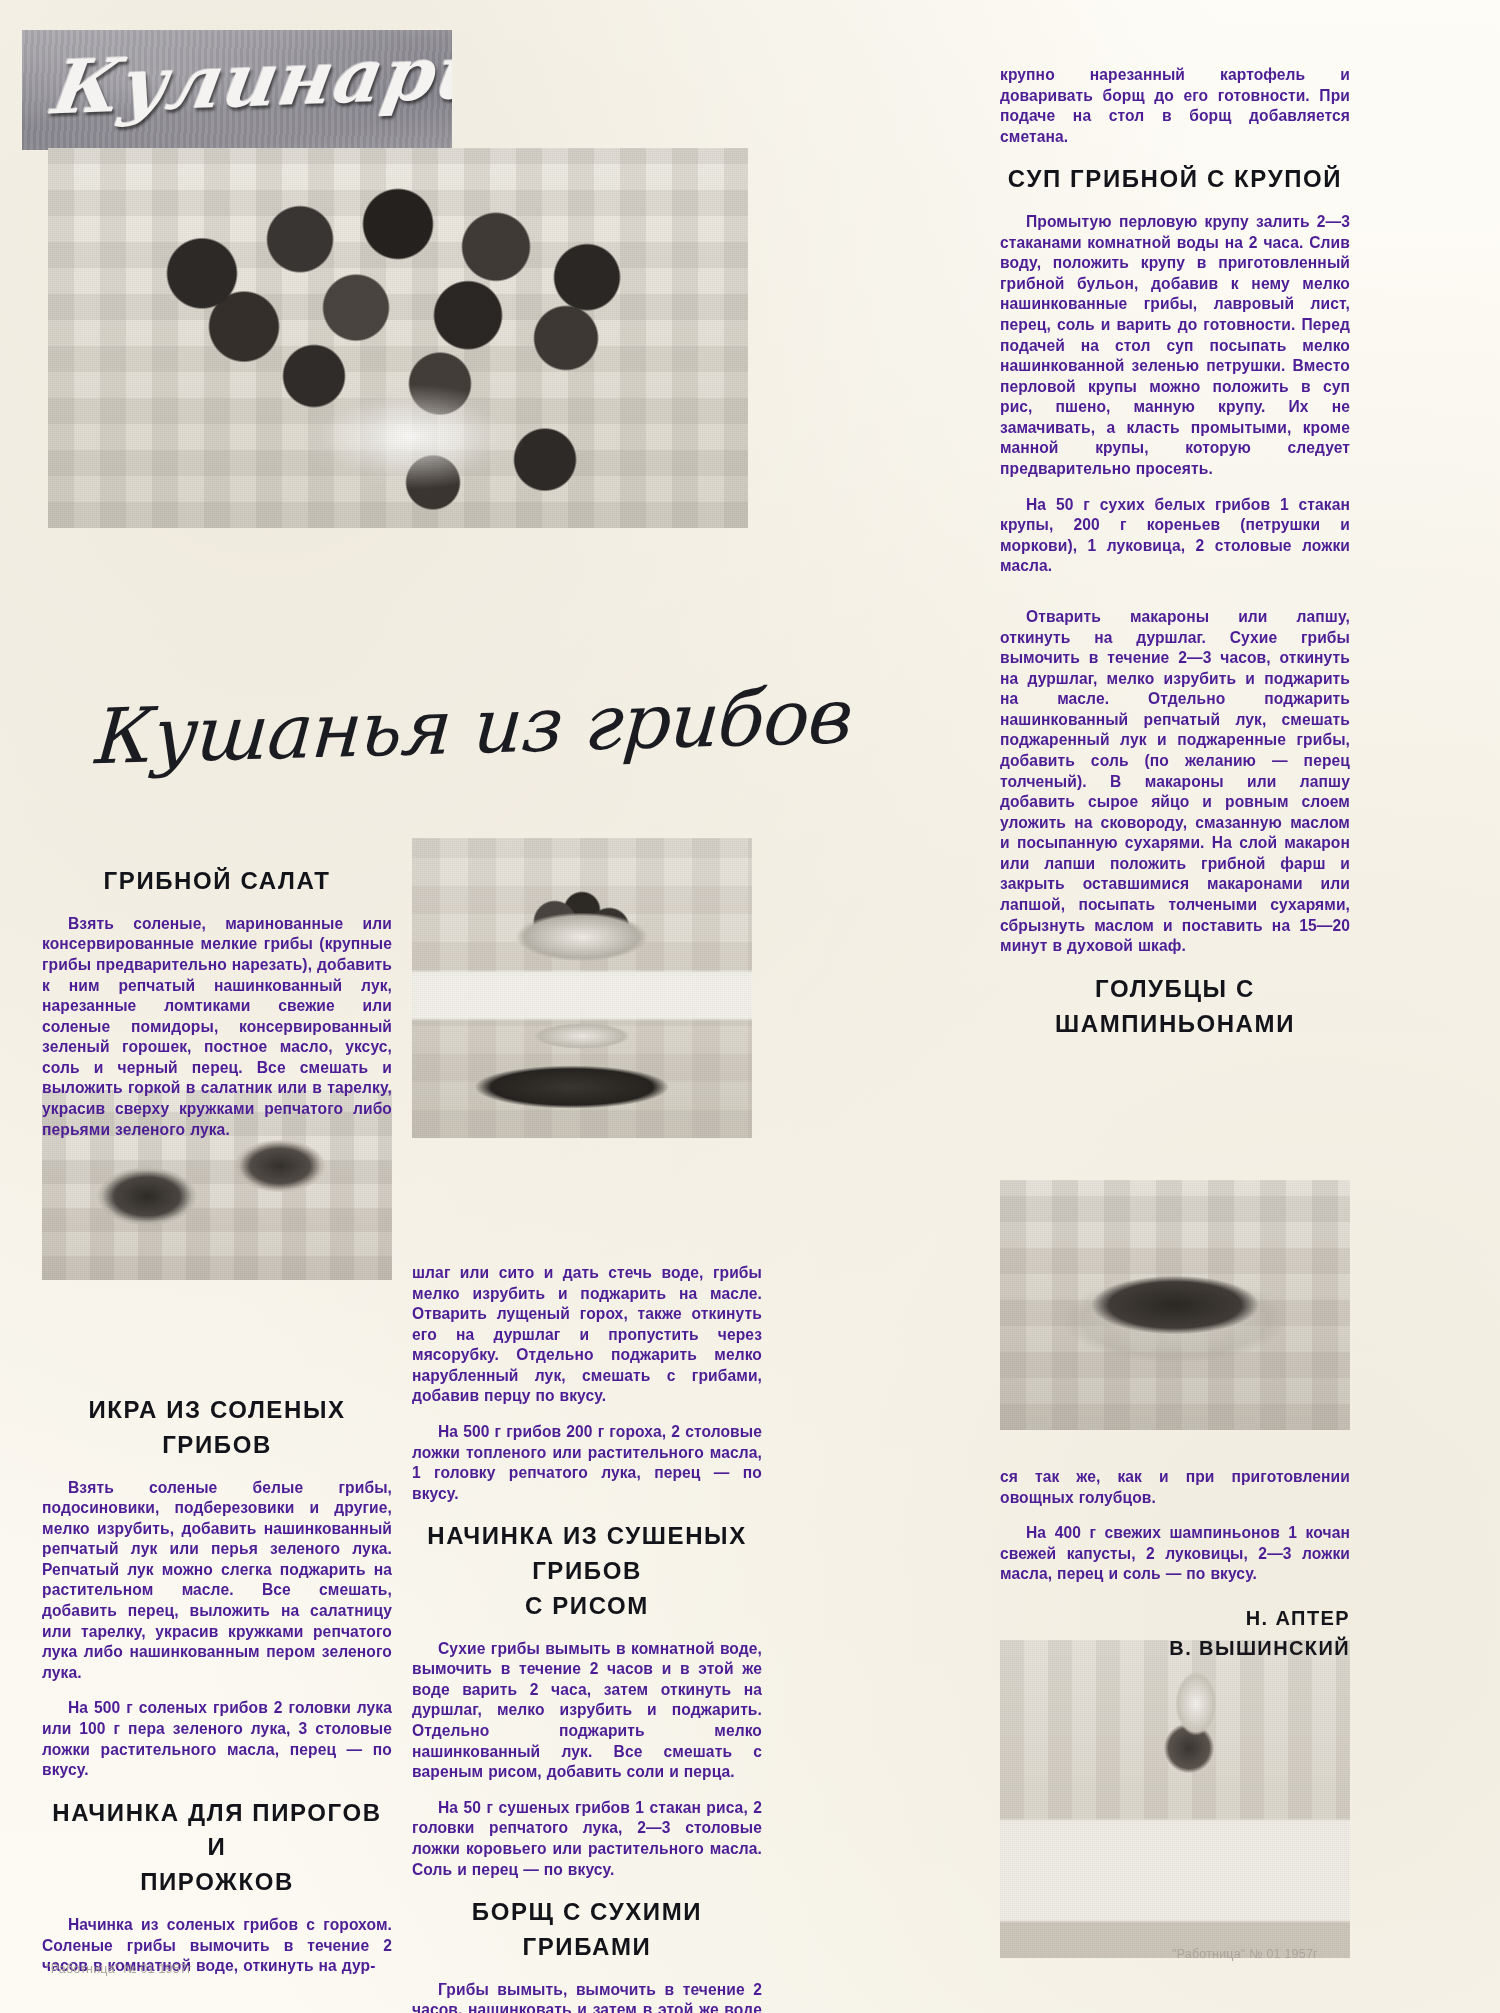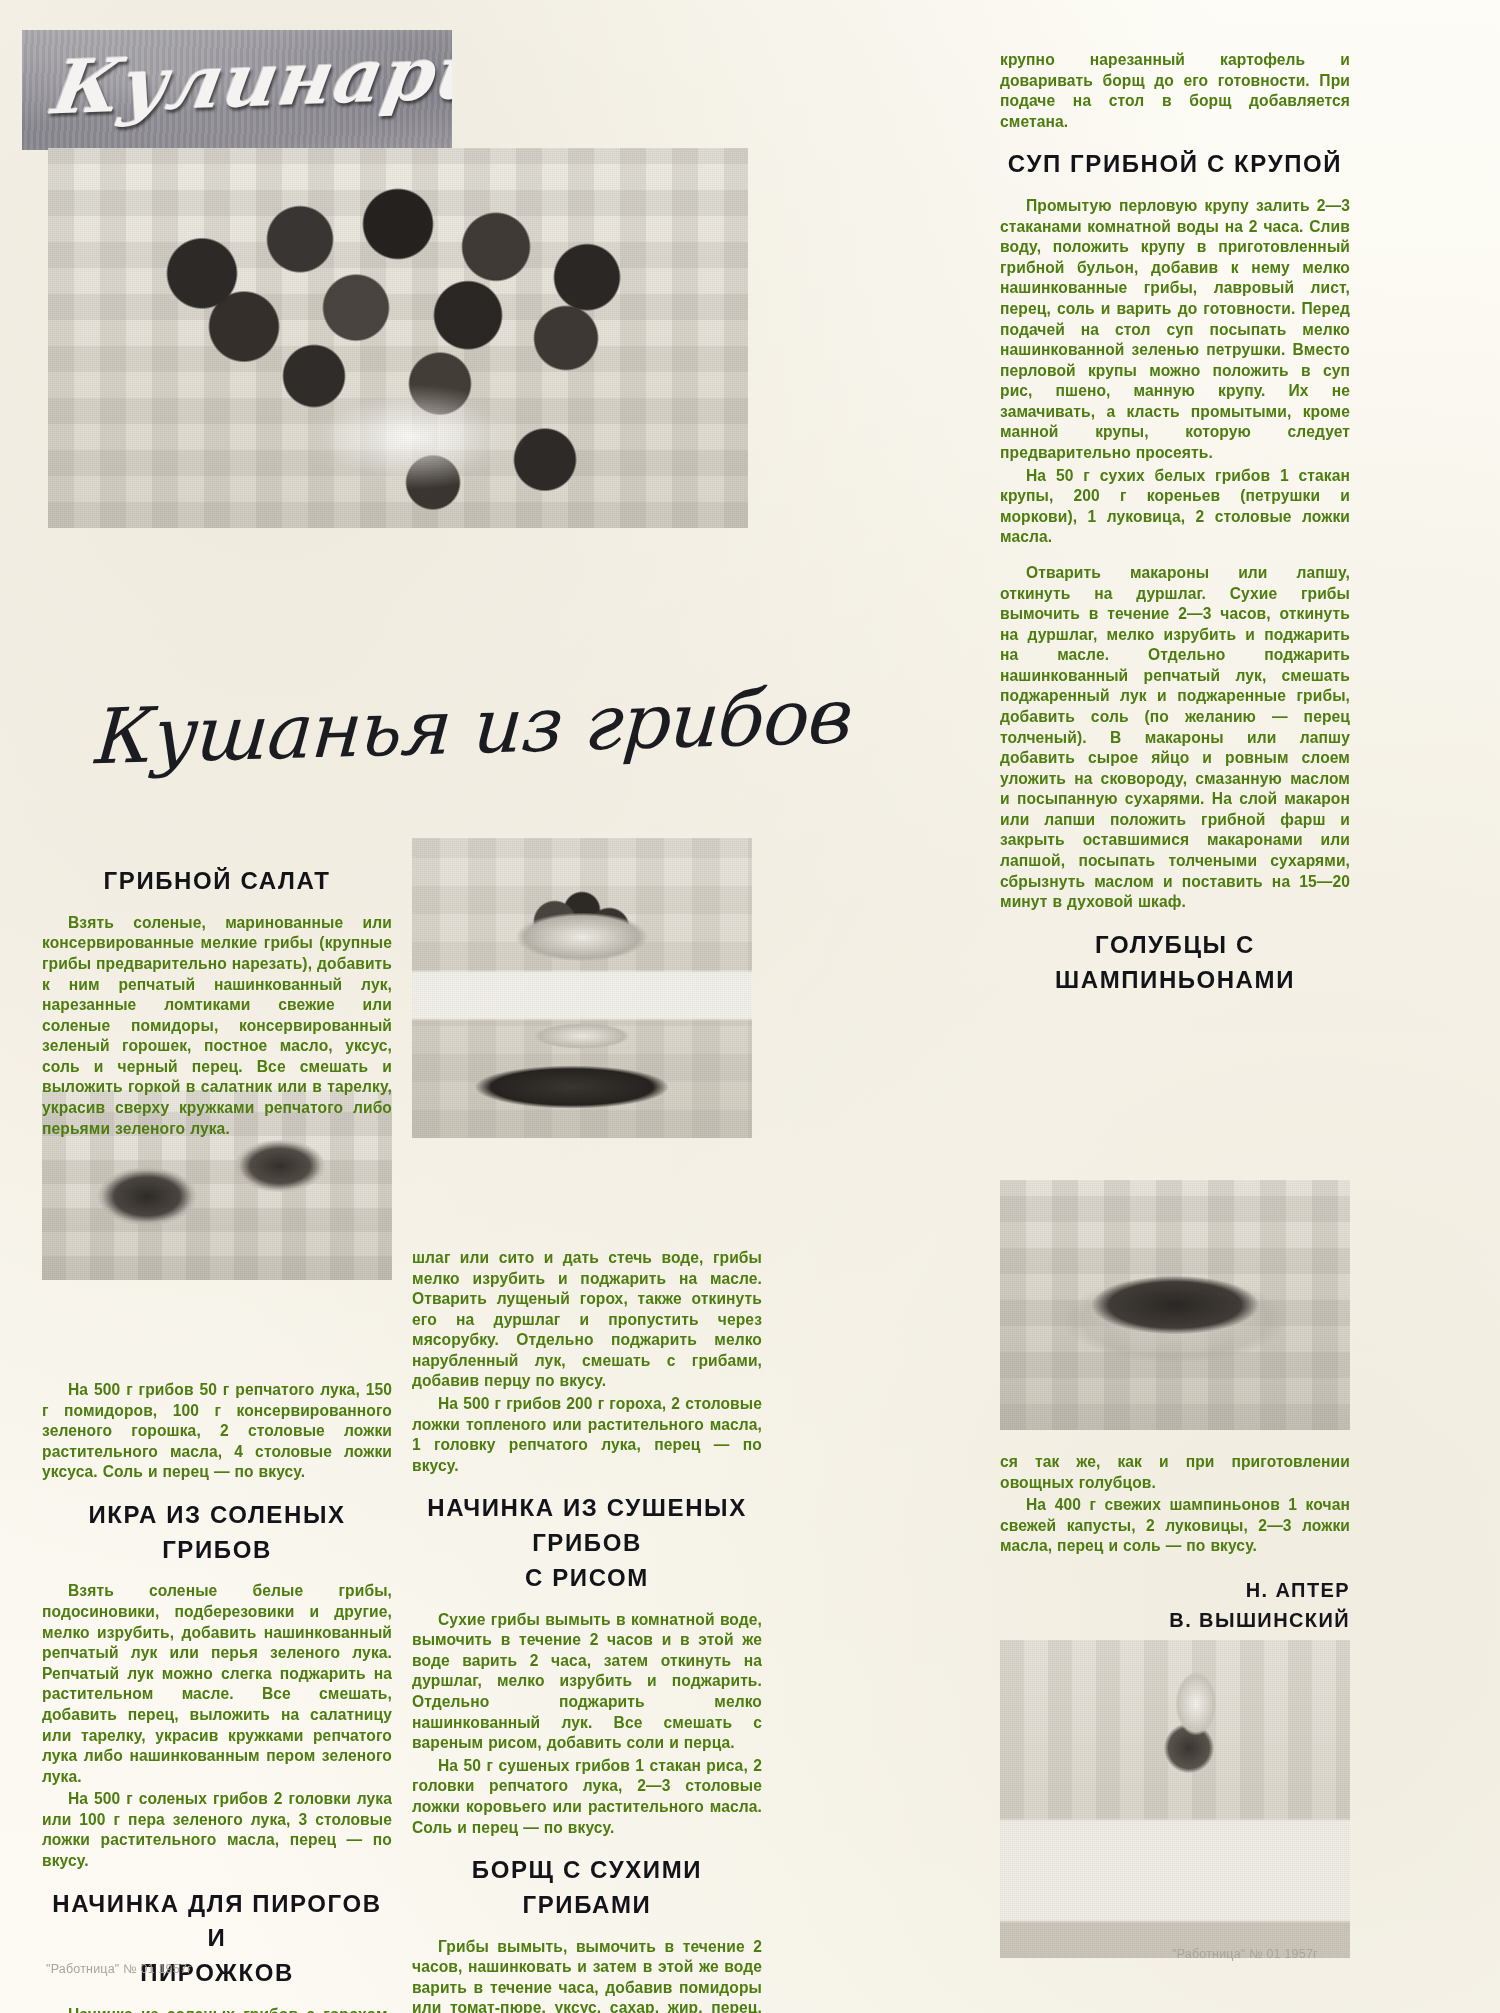--- a/index.html
+++ b/index.html
@@ -139,24 +139,24 @@
     letter-spacing:1.6px;
     color:#13131a;
     text-align:center;
     margin:0 0 14px 0;
     line-height:1.45;
   }
   .body-p{
     font-weight:700;
     font-size:15.6px;
     line-height:1.32;
-    color:#4d7c0f;
+    color:#4c1d95;
     text-align:justify;
     text-justify:inter-word;
-    margin:0 0 2px 0;
+    margin:15px 0 2px 0;
     text-indent:26px;
     letter-spacing:.1px;
     word-spacing:.5px;
     hyphens:manual;
   }
   .body-p.cont{text-indent:0;}
   .gap{height:13px;}
   .byline{
     font-weight:700;font-size:20px;letter-spacing:1.4px;
     color:#15151b;text-align:right;line-height:1.5;
@@ -206,21 +206,20 @@
   </div>
 
   <div class="script-title">Кушанья из грибов</div>
 
   <div class="col" style="left:42px;top:864px;width:350px;">
     <div class="recipe-head">ГРИБНОЙ САЛАТ</div>
     <p class="body-p">Взять соленые, маринованные или консервированные мелкие грибы (крупные грибы предварительно нарезать), добавить к ним репчатый нашинкованный лук, нарезанные ломтиками свежие или соленые помидоры, консервированный зеленый горошек, постное масло, уксус, соль и черный перец. Все смешать и выложить горкой в салатник или в тарелку, украсив сверху кружками репчатого либо перьями зеленого лука.</p>
   </div>
 
   <div class="col" style="left:42px;top:1380px;width:350px;">
-    <p class="body-p">На 500 г грибов 50 г репчатого лука, 150 г помидоров, 100 г консервированного зеленого горошка, 2 столовые ложки растительного масла, 4 столовые ложки уксуса. Соль и перец — по вкусу.</p>
 
     <div class="gap"></div>
     <div class="recipe-head">ИКРА ИЗ СОЛЕНЫХ ГРИБОВ</div>
     <p class="body-p">Взять соленые белые грибы, подосиновики, подберезовики и другие, мелко изрубить, добавить нашинкованный репчатый лук или перья зеленого лука. Репчатый лук можно слегка поджарить на растительном масле. Все смешать, добавить перец, выложить на салатницу или тарелку, украсив кружками репчатого лука либо нашинкованным пером зеленого лука.</p>
     <p class="body-p">На 500 г соленых грибов 2 головки лука или 100 г пера зеленого лука, 3 столовые ложки растительного масла, перец — по вкусу.</p>
 
     <div class="gap"></div>
     <div class="recipe-head">
       <span>НАЧИНКА ДЛЯ ПИРОГОВ И</span><br>
       <span>ПИРОЖКОВ</span>

